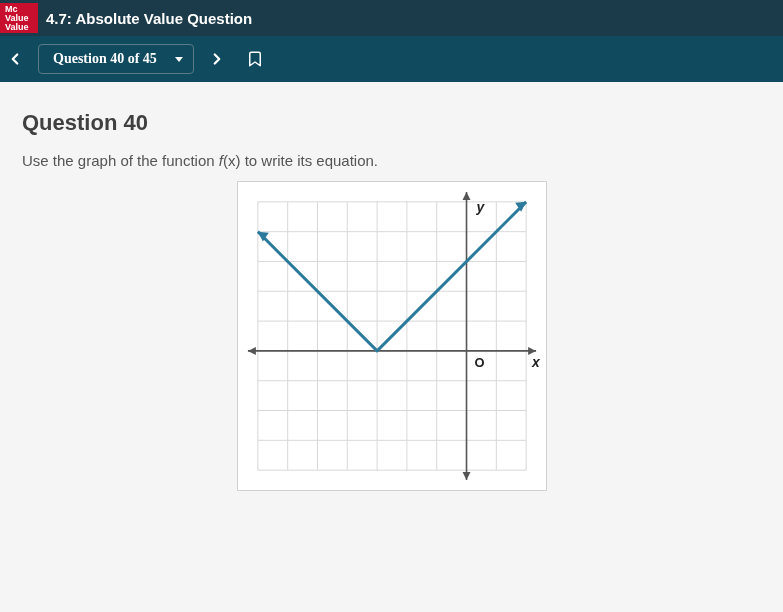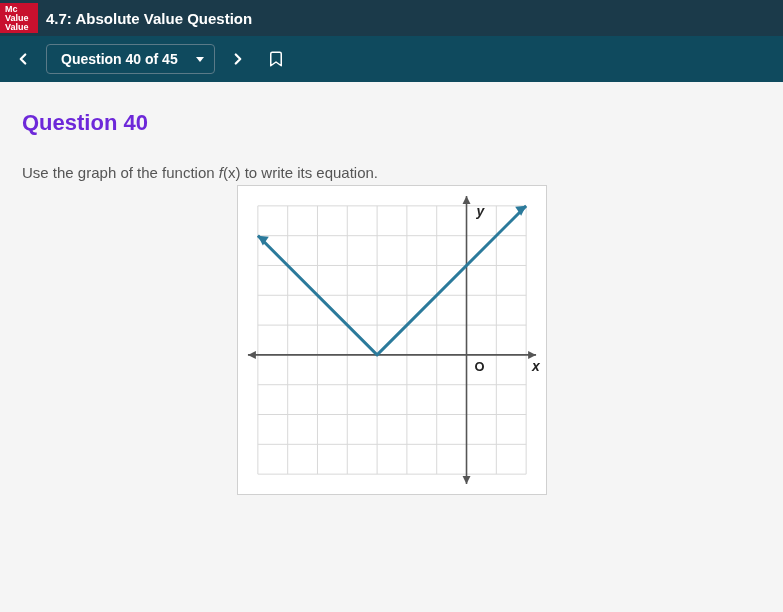--- a/index.html
+++ b/index.html
@@ -35,22 +35,23 @@
   .chapter-title {
     font-weight: bold;
     font-size: 15px;
     margin-left: 8px;
   }
   .nav-bar {
     background: #0f4a5e;
     height: 46px;
     display: flex;
     align-items: center;
-    padding: 0 8px;
+    padding: 0 0;
     gap: 8px;
+    font-family: Liberation Serif, serif;
   }
   .nav-icon-btn {
     background: transparent;
     border: none;
     color: #fff;
     cursor: pointer;
     width: 30px;
     height: 30px;
     display: flex;
     align-items: center;
@@ -73,29 +74,29 @@
   .caret-down {
     width: 0; height: 0;
     border-left: 4px solid transparent;
     border-right: 4px solid transparent;
     border-top: 5px solid #fff;
   }
   .content {
     padding: 28px 22px;
   }
   .q-heading {
-    color: #6d28d9;
+    color: #404040;
     font-weight: bold;
     font-size: 22px;
-    margin-bottom: 28px;
+    margin-bottom: 16px;
   }
   .q-prompt {
     color: #555;
     font-size: 15px;
-    margin-bottom: 4px;
+    margin-bottom: 12px;
   }
   .q-prompt .fn { font-style: italic; }
   .graph-wrap {
     display: flex;
     justify-content: center;
   }
   .graph {
     background: #fff;
     border: 1px solid #d0d0d0;
   }

